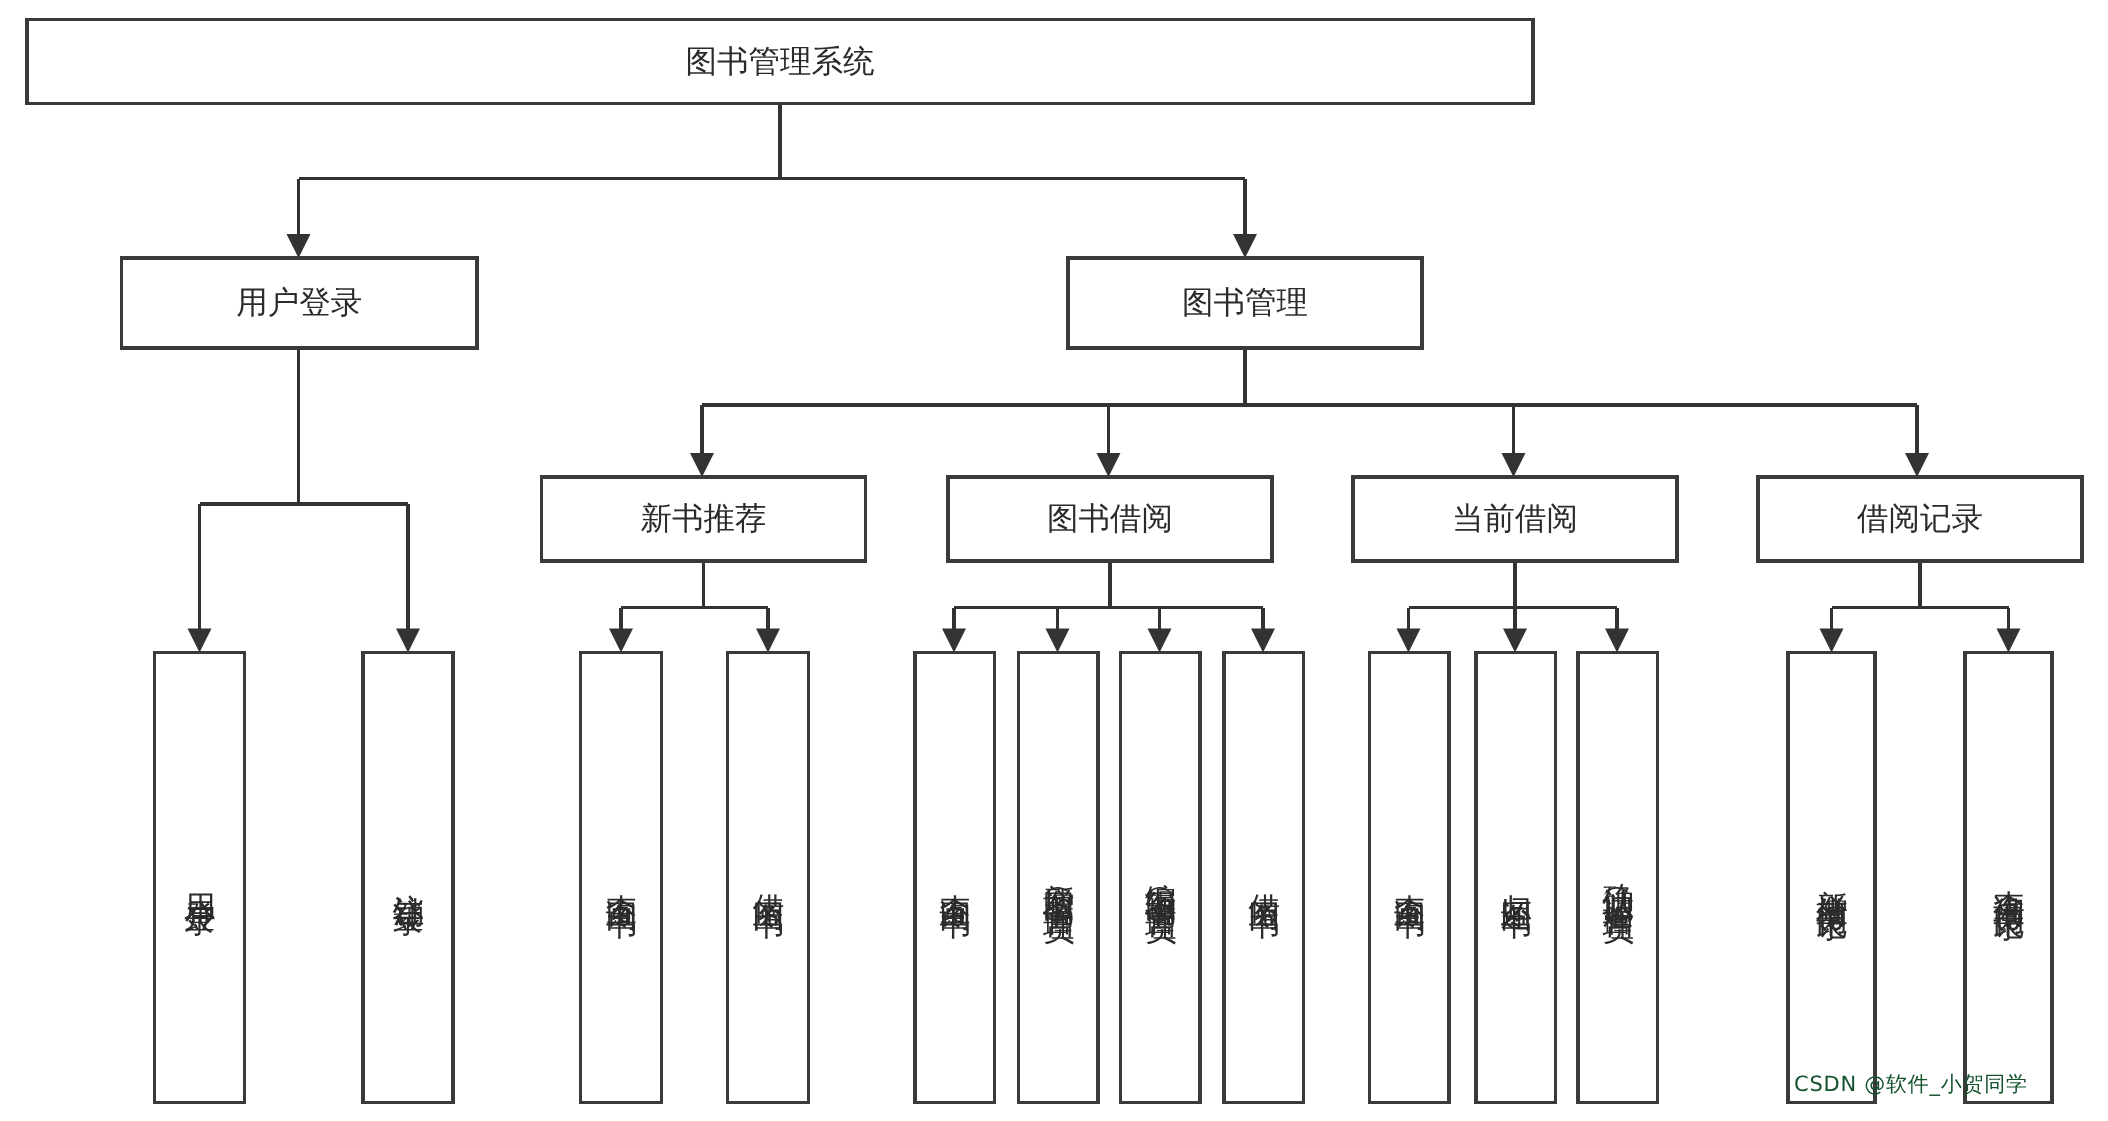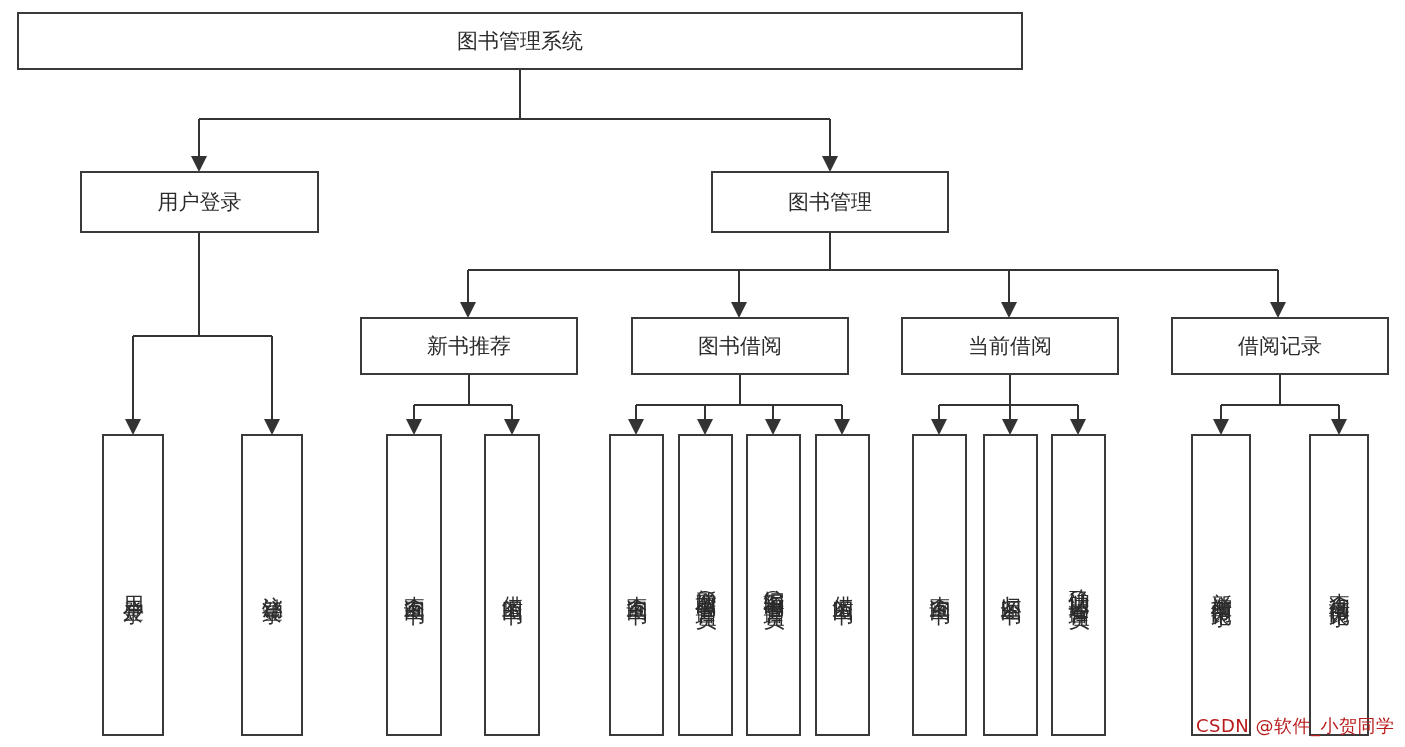--- a/index.html
+++ b/index.html
@@ -62,22 +62,22 @@
     color: #2b2b2b;
     display: flex;
     align-items: center;
     justify-content: center;
     white-space: nowrap;
     pointer-events: none;
   }
   .watermark {
     position: absolute;
     font-family: "DejaVu Sans", "Liberation Sans", sans-serif;
-    font-size: 18px;
-    color: #b91c1c;
+    font-size: 14px;
+    color: #14532d;
     white-space: nowrap;
     letter-spacing: 0.5px;
     text-align: right;
   }
 </style>
 </head>
 <body>
 
 <div id="diagram-root">
 

